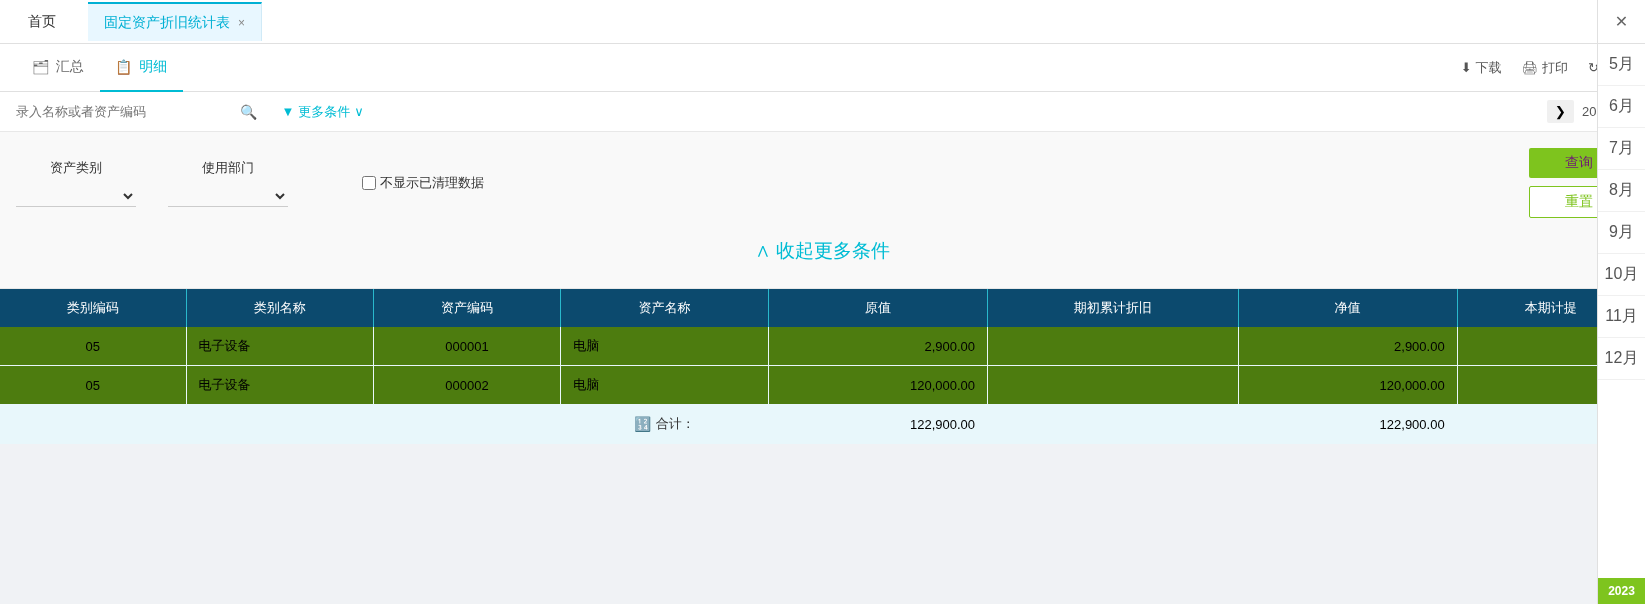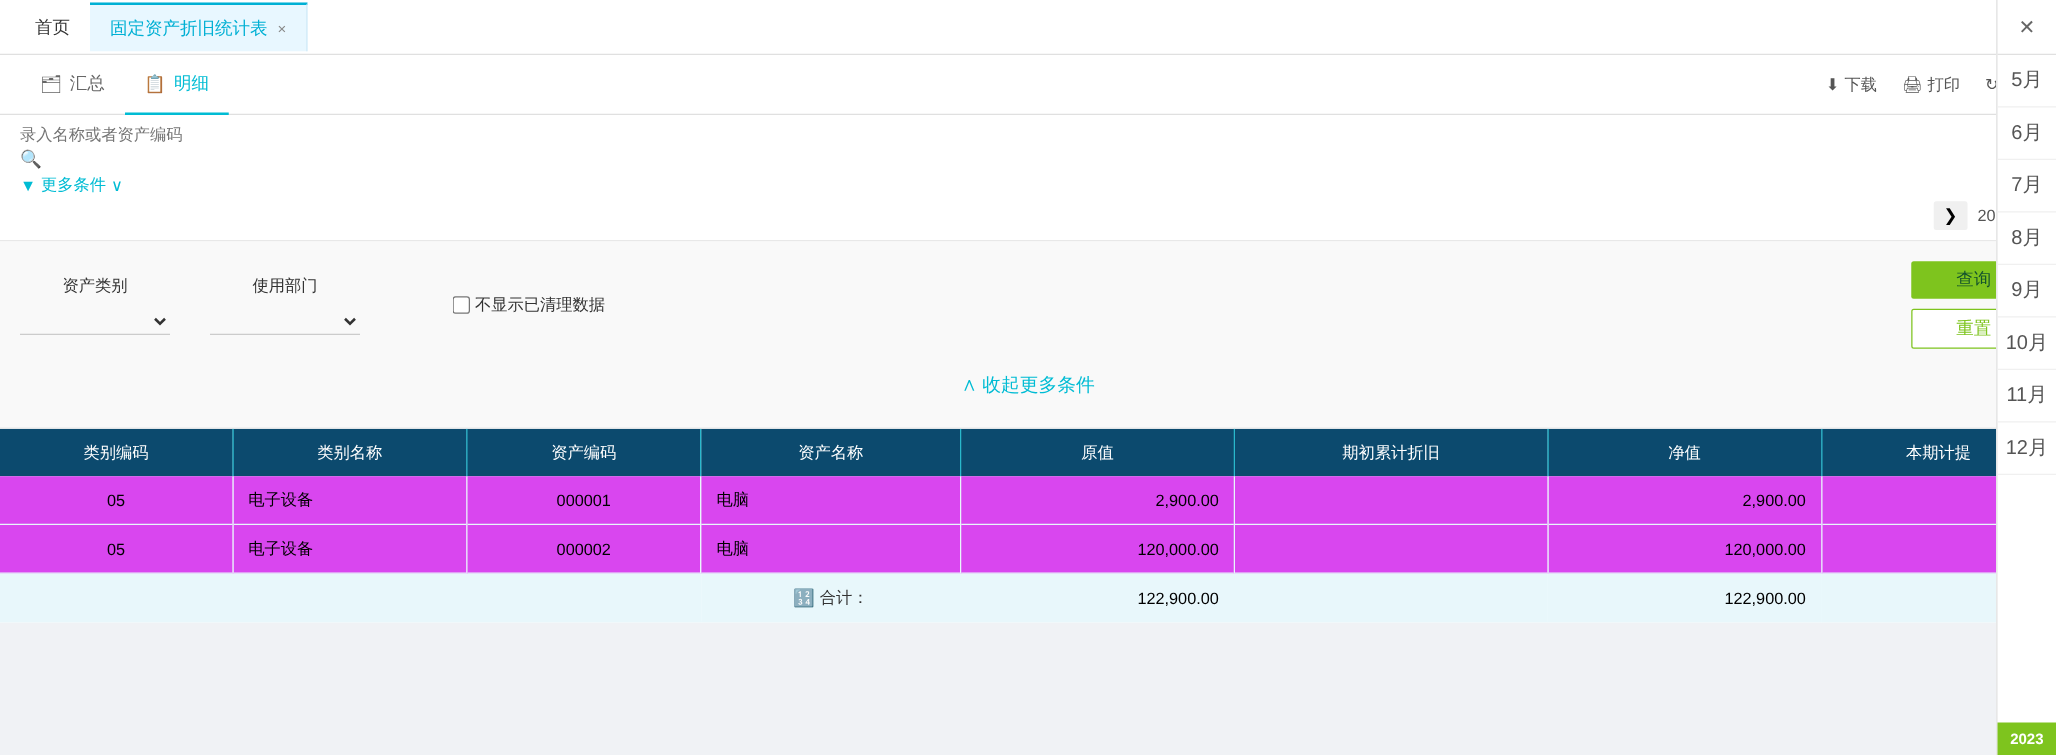--- a/index.html
+++ b/index.html
@@ -5,21 +5,21 @@
     * { box-sizing: border-box; margin: 0; padding: 0; }
     body { font-family: 'Microsoft YaHei', Arial, sans-serif; font-size: 13px; background: #f0f2f5; width: 1645px; min-height: 604px; overflow: hidden; }
 
     
     .top-nav {
       display: flex; align-items: center;
       background: #fff;
       height: 44px;
       border-bottom: 1px solid #e0e0e0;
       padding: 0 12px;
-      gap: 0;
+      gap: 16px;
     }
     .nav-home {
       padding: 0 16px;
       height: 44px;
       display: flex; align-items: center;
       color: #333;
       font-size: 14px;
       cursor: pointer;
     }
     .nav-tab {
@@ -78,23 +78,22 @@
     }
     .toolbar-action {
       display: flex; align-items: center; gap: 4px;
       color: #555; font-size: 13px; cursor: pointer;
     }
 
     
     .filter-bar {
       background: #fff;
       padding: 8px 16px;
-      display: flex; gap: 4px;
+      display: flex; align-items: center; gap: 24px;
       border-bottom: 1px solid #e8e8e8;
-      flex-direction: column;
     }
     .search-input {
       border: none;
       outline: none;
       font-size: 13px;
       color: #999;
       width: 200px;
       background: transparent;
     }
     .search-icon { color: #999; font-size: 14px; }
@@ -136,32 +135,32 @@
       display: flex; align-items: center; gap: 4px; padding-left: 42px;
     }
     .filter-checkbox {
       width: 14px; height: 14px; border: 1px solid #ccc; cursor: pointer;
     }
     .filter-btn-group {
       margin-left: auto;
       display: flex; flex-direction: column; gap: 8px;
     }
     .btn-query {
-      background: #7ec41e; color: #14532d; border: none;
+      background: #7ec41e; color: #701a75; border: none;
       padding: 6px 32px; font-size: 14px; cursor: pointer;
       border-radius: 2px; min-width: 100px;
     }
     .btn-reset {
       background: #fff; color: #7ec41e; border: 1px solid #7ec41e;
       padding: 6px 32px; font-size: 14px; cursor: pointer;
       border-radius: 2px; min-width: 100px;
     }
     .collapse-bar {
       text-align: center; padding: 8px 0;
-      color: #00bcd4; font-size: 15px; cursor: pointer;
+      color: #00bcd4; font-size: 19px; cursor: pointer;
       background: #f9f9f9;
     }
 
     
     .table-wrapper {
       overflow-x: auto;
       background: #fff;
     }
     table {
       width: 100%; border-collapse: collapse;
@@ -172,21 +171,21 @@
     }
     thead th {
       padding: 10px 12px;
       font-size: 13px;
       font-weight: normal;
       text-align: center;
       border-right: 1px solid #29b8cc;
       white-space: nowrap;
     }
     tbody tr {
-      background: #d946ef;
+      background: #4d7c0f;
       border-bottom: 1px solid #e8f7fb;
     }
     tbody tr:last-child {
       background: #e8f7fb;
     }
     tbody td {
       padding: 10px 12px;
       font-size: 13px;
       text-align: center;
       border-right: 1px solid #e8f7fb;

